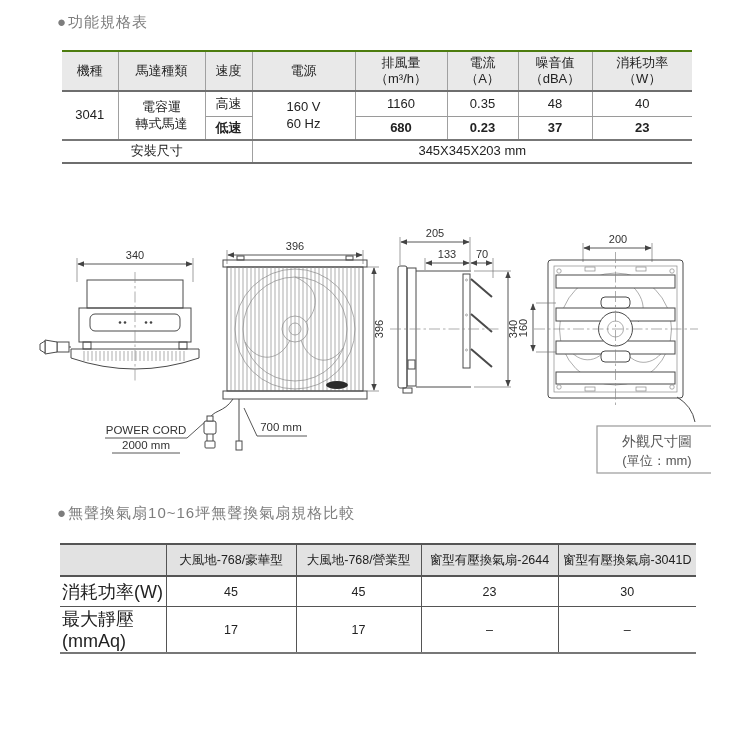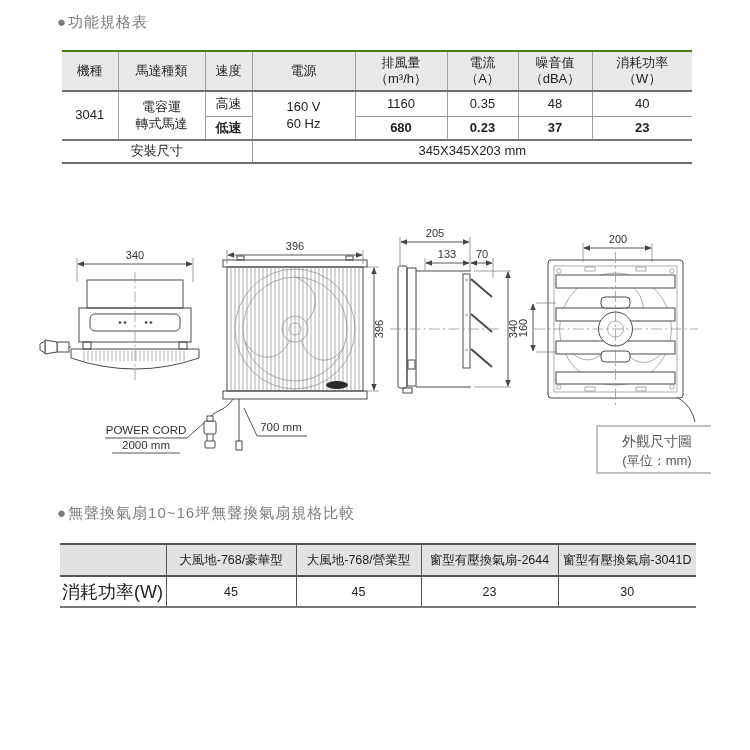--- a/index.html
+++ b/index.html
@@ -280,17 +280,24 @@
         </tr>
       </thead>
       <tbody>
         <tr>
           <td class="rowlab">消耗功率(W)</td>
           <td>45</td>
           <td>45</td>
           <td>23</td>
           <td>30</td>
         </tr>
+        <tr>
+          <td class="rowlab">最大靜壓(mmAq)</td>
+          <td>17</td>
+          <td>17</td>
+          <td>–</td>
+          <td>–</td>
+        </tr>
       </tbody>
     </table>
   </div>
 
 </div>
 
 </body></html>

